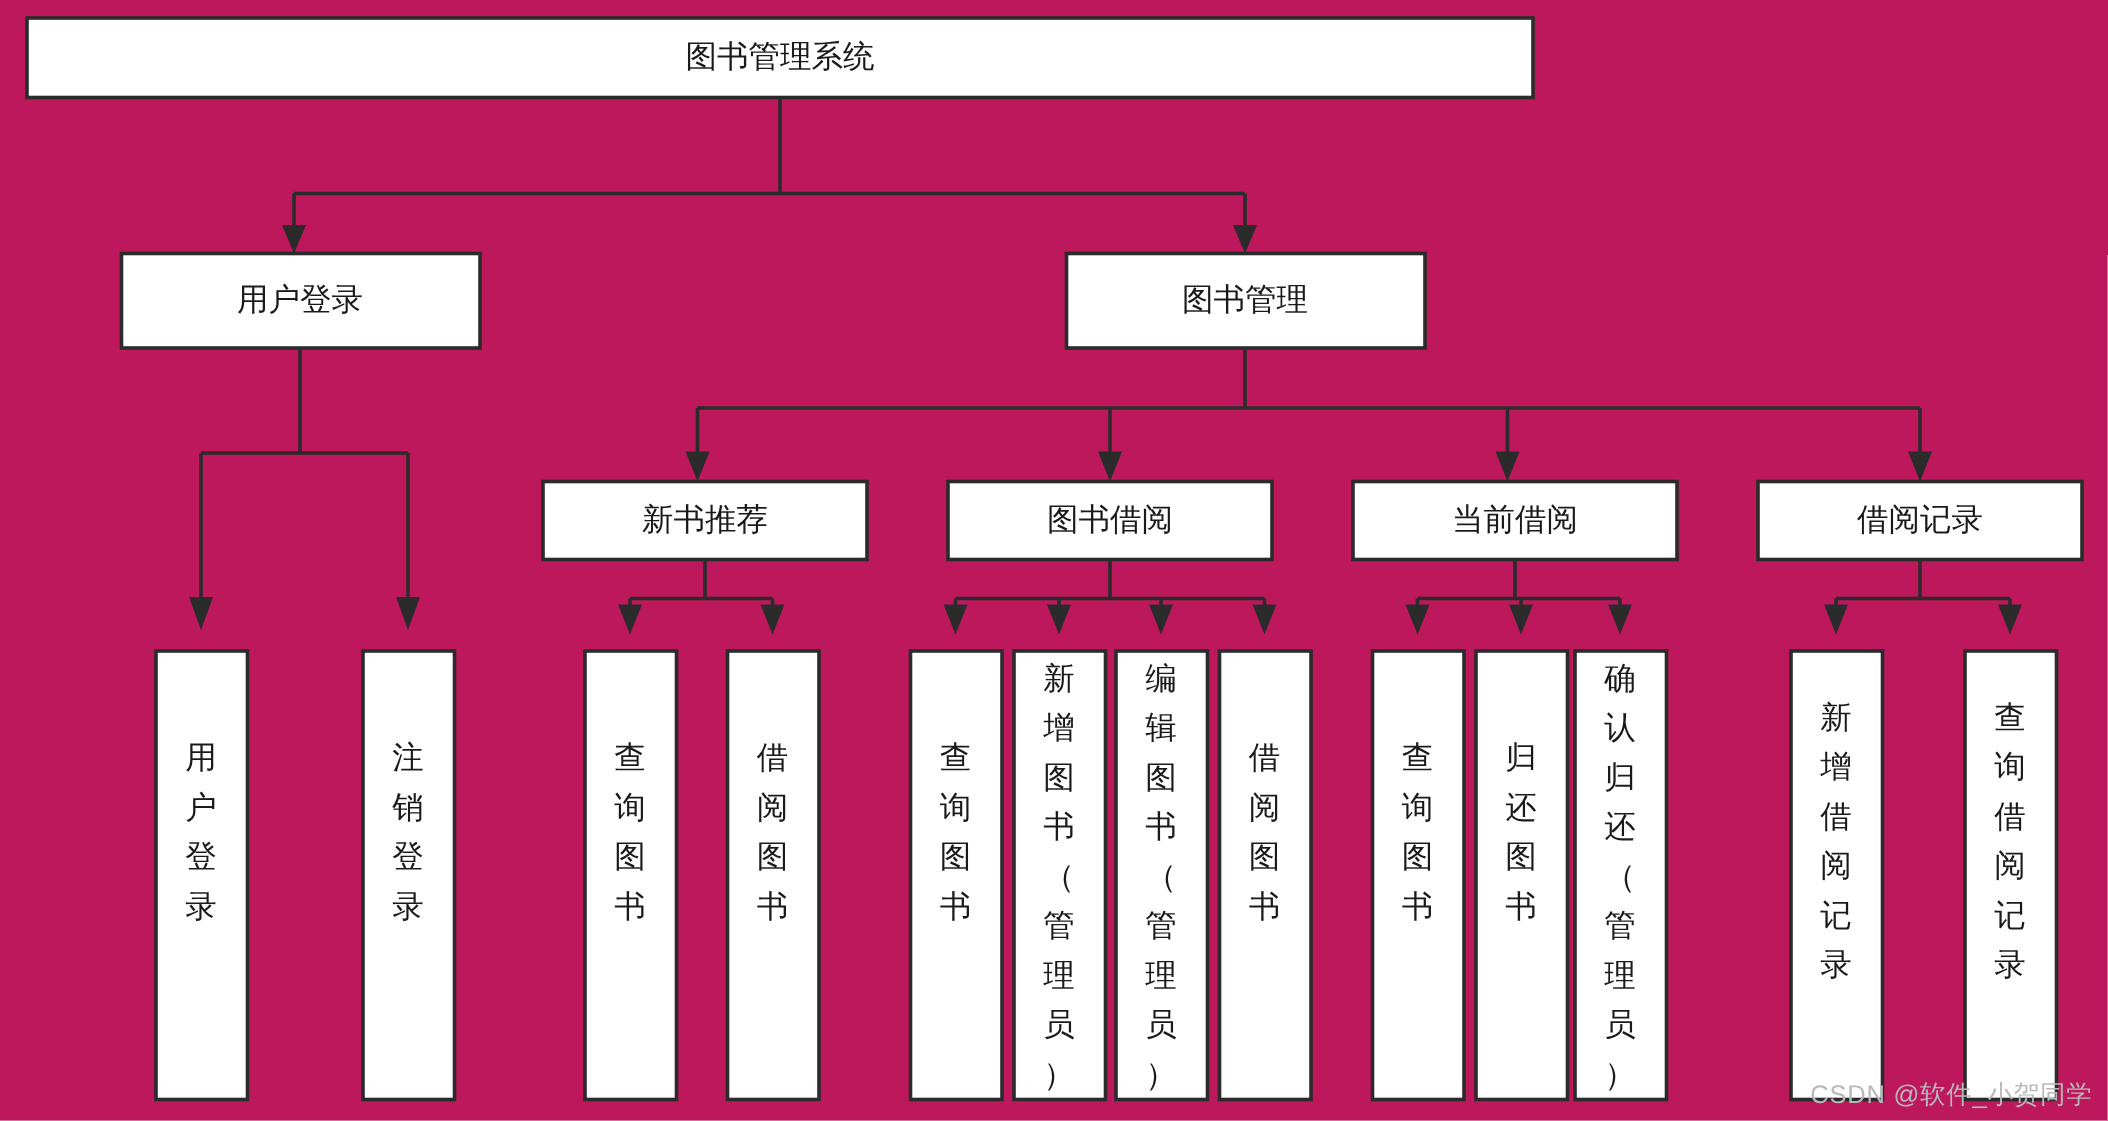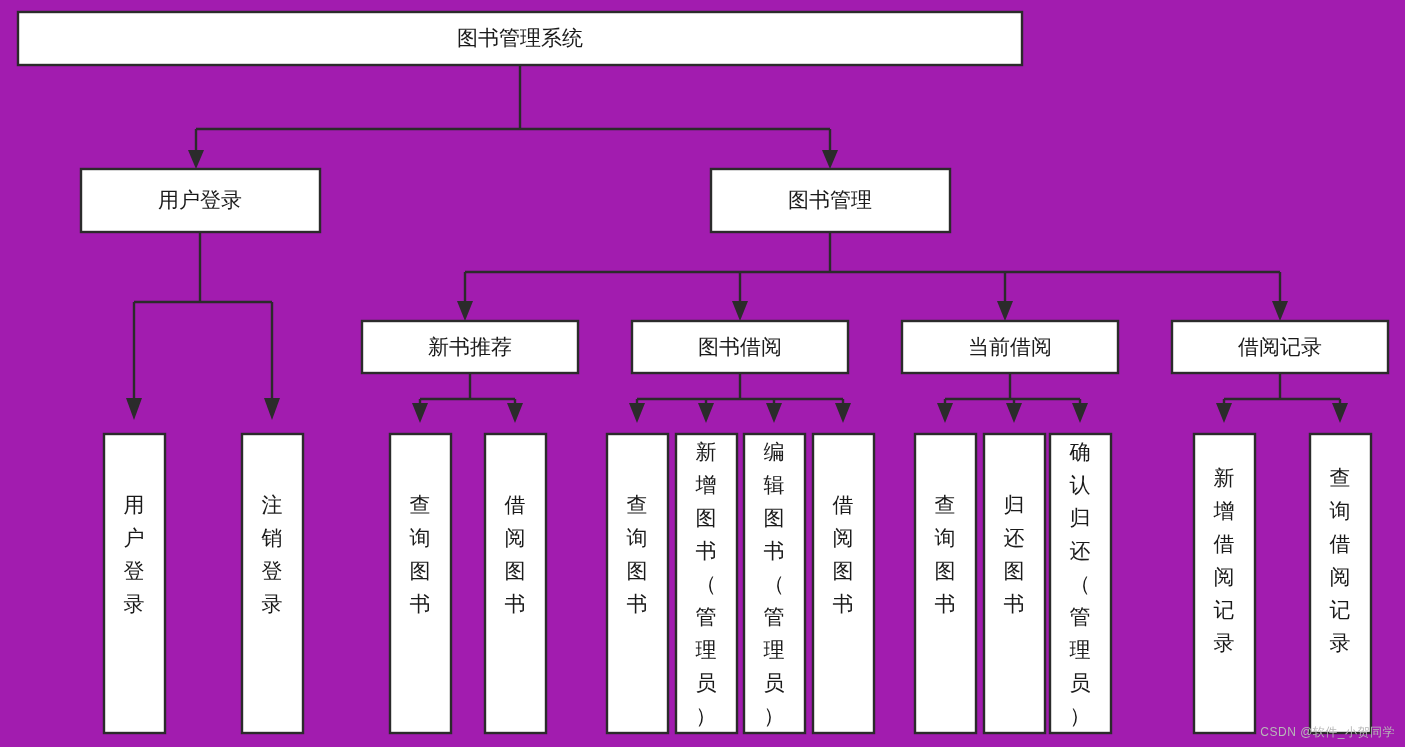--- a/index.html
+++ b/index.html
@@ -10,21 +10,21 @@
   body {
     width: 1405px;
     height: 747px;
     font-family: "Liberation Sans", "DejaVu Sans", sans-serif;
     overflow: hidden;
   }
   #diagram-root {
     position: relative;
     width: 1405px;
     height: 747px;
-    background: #a21caf;
+    background: #be185d;
   }
   svg#flow {
     position: absolute;
     left: 0;
     top: 0;
     width: 1405px;
     height: 747px;
     display: block;
   }
   .node-rect {
@@ -53,21 +53,21 @@
     font-family: "Liberation Sans", "DejaVu Sans", sans-serif;
     font-size: 21px;
     fill: #1a1a1a;
     text-anchor: middle;
   }
   .watermark {
     position: absolute;
     right: 10px;
     bottom: 6px;
     font-family: "Liberation Sans", "DejaVu Sans", sans-serif;
-    font-size: 12px;
+    font-size: 17px;
     color: #b8b8b8;
     white-space: nowrap;
     letter-spacing: 0.5px;
     pointer-events: none;
   }
 </style>
 </head>
 <body>
 
 <div id="diagram-root">

